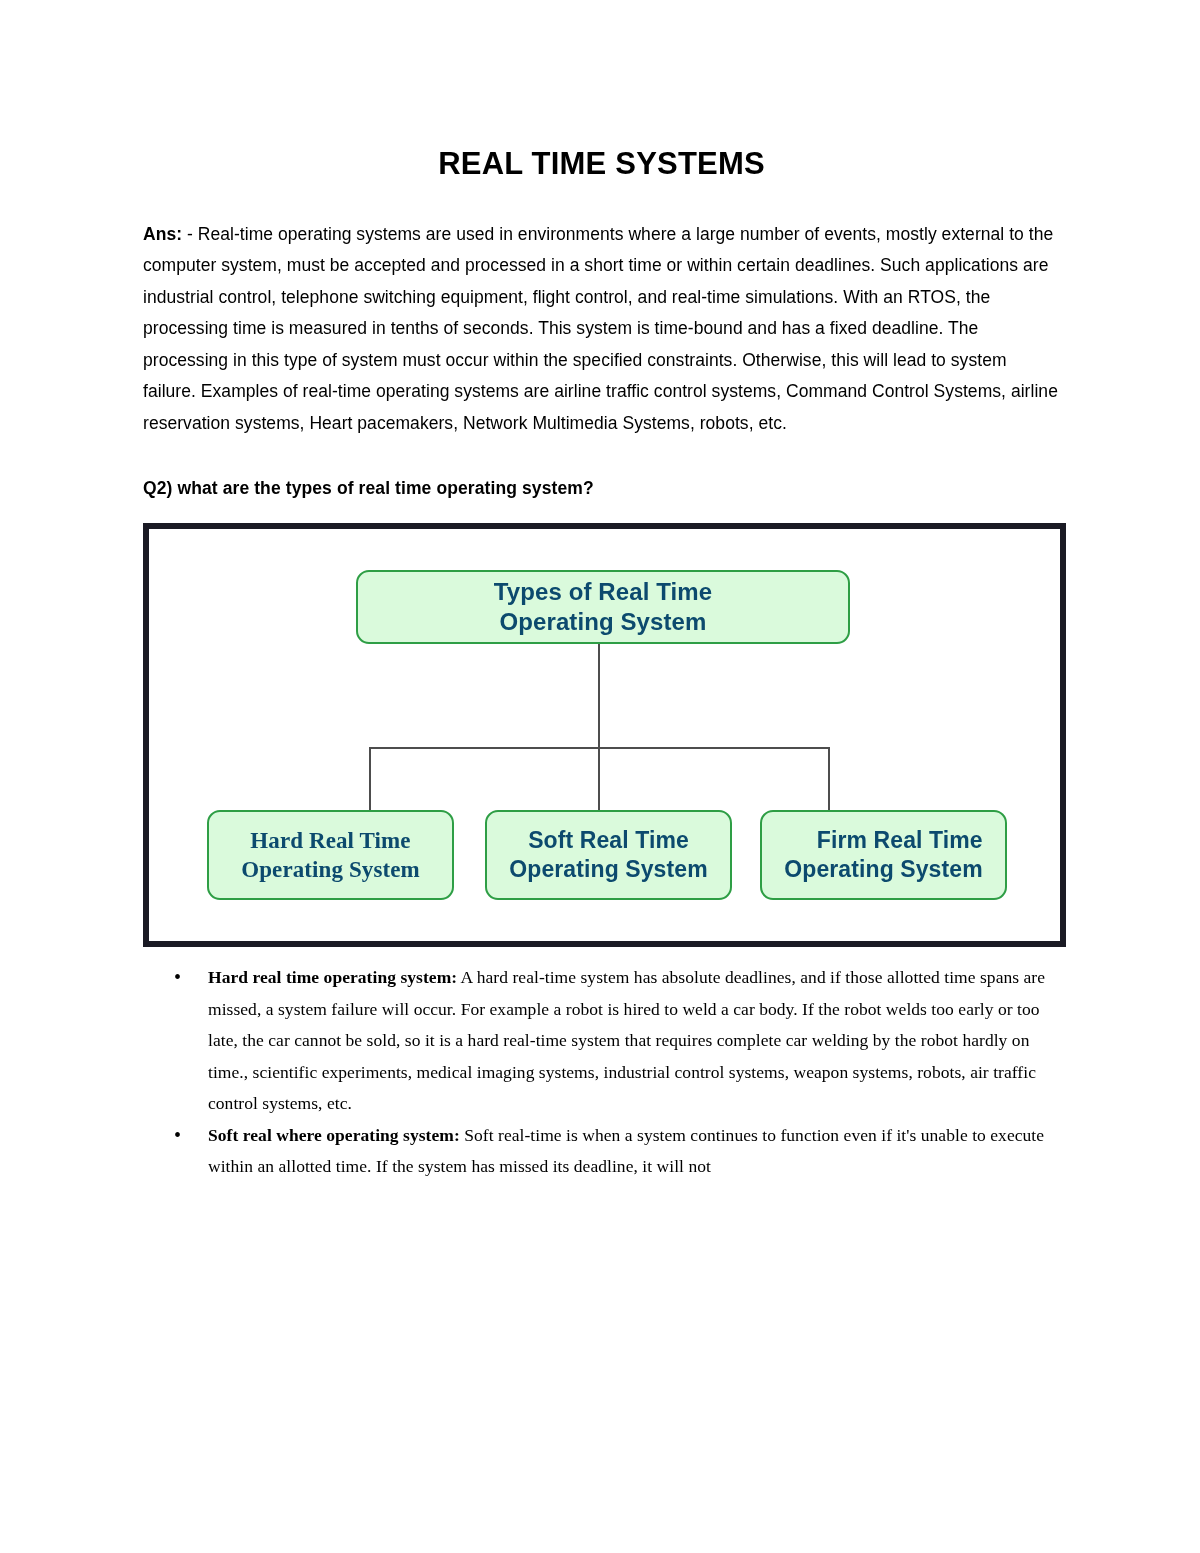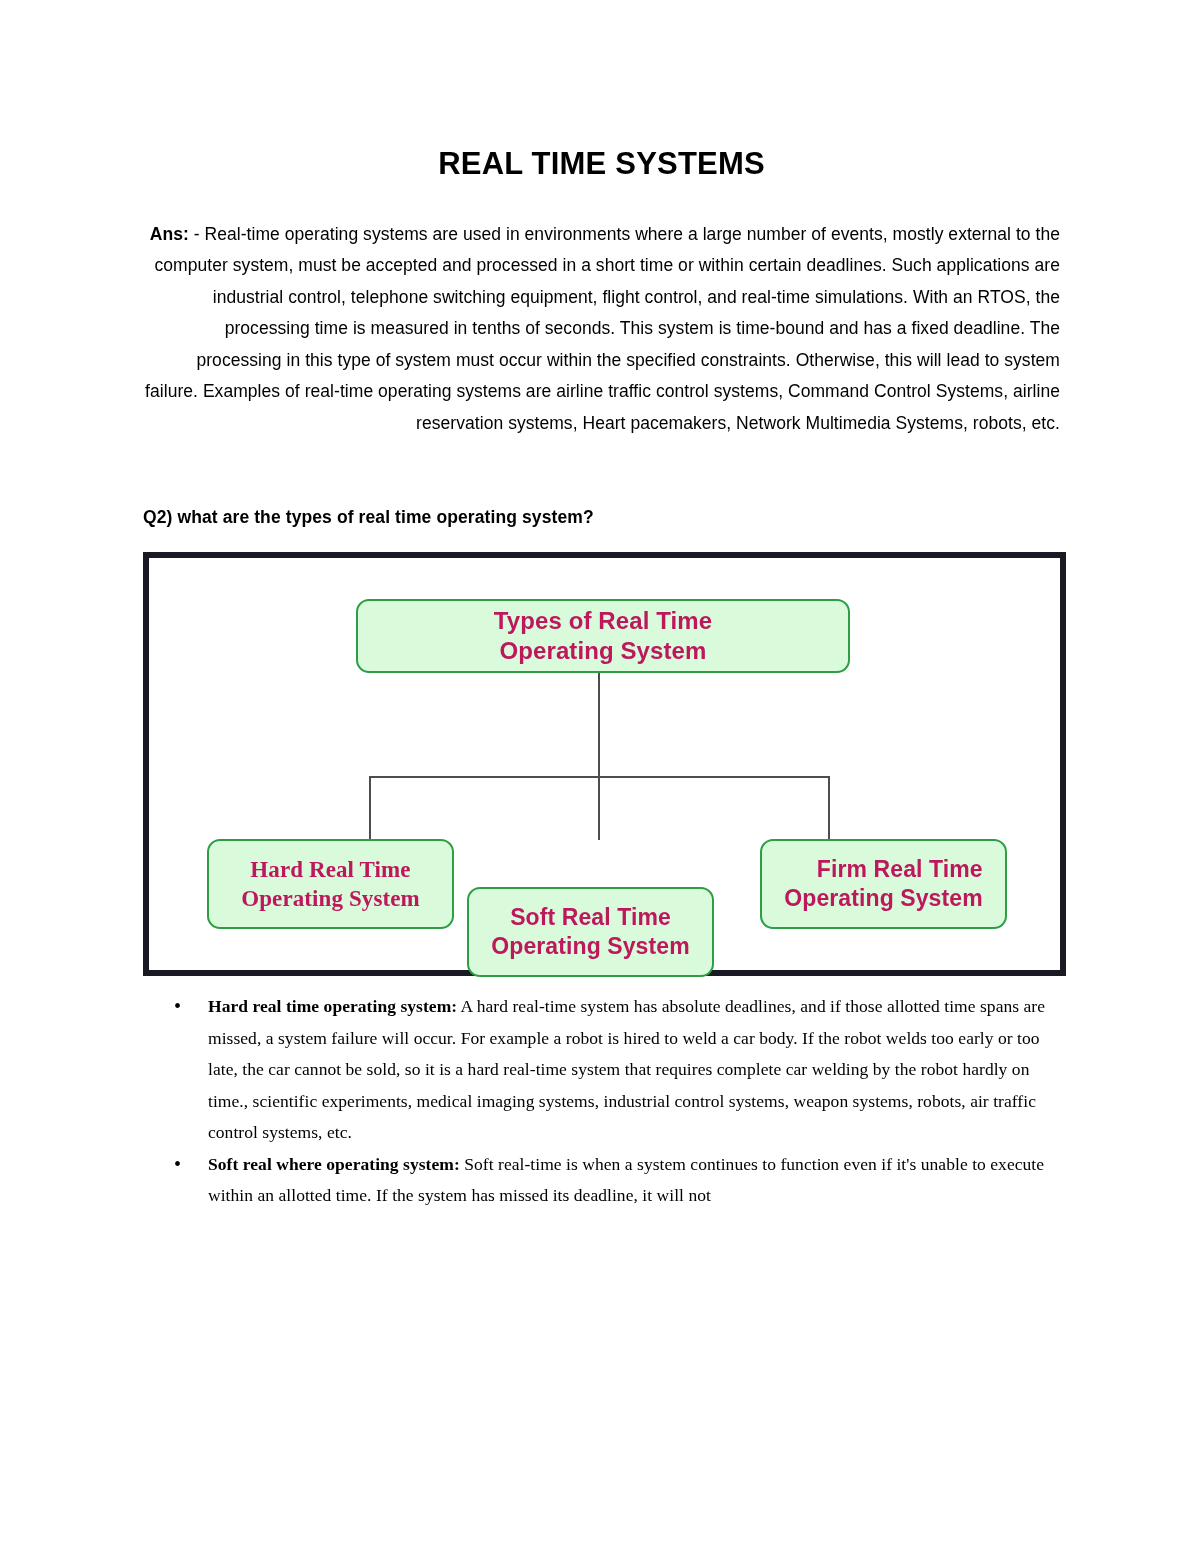--- a/index.html
+++ b/index.html
@@ -51,21 +51,21 @@
   .q2-wrap { margin-top: 0; }
 
   
   .body-par {
     font-size: 17.5px;
     line-height: 31.5px;
     margin: 0;
     text-align: left;
     letter-spacing: 0.05px;
   }
-  .p-gap { margin-top: 18px; text-align: right; }
+  .p-gap { margin-top: 18px; }
   .lead { font-weight: bold; }
 
   
   .diagram-frame {
     position: relative;
     margin-top: 22px;
     width: 923px;
     height: 424px;
     border: 6px solid #1a1a24;
     background: #ffffff;
@@ -93,39 +93,39 @@
     position: absolute;
     background: #dafadc;
     border: 2.5px solid #2e9e45;
     border-radius: 13px;
     box-sizing: border-box;
     display: flex;
     align-items: center;
     justify-content: center;
     text-align: center;
     font-weight: bold;
-    color: #be185d;
+    color: #0c4a6e;
     line-height: 1.28;
     letter-spacing: 0.1px;
   }
   .node-root {
     left: 207px;
     top: 41px;
     width: 494px;
     height: 74px;
     font-size: 24px;
   }
   .node-child {
     top: 281px;
     width: 247px;
     height: 90px;
     font-size: 23px;
   }
   .node-hard { left: 58px; font-family: Liberation Serif, serif; }
-  .node-soft { left: 318px; margin-top: 48px; }
+  .node-soft { left: 336px; }
   .node-firm { left: 611px; text-align: right; }
   .node span { display: block; }
 
   
   .bullet-list {
     list-style: none;
     margin: 0;
     padding: 0;
     margin-top: 15px;
   }
@@ -152,21 +152,21 @@
 
 <div class="page">
   <div class="content">
 
     <h1 class="doc-title">REAL TIME SYSTEMS</h1>
 
     <div class="q1-wrap">
       <p class="body-par p-gap"><span class="lead">Ans:</span><span> - Real-time operating systems are used in environments where a large number of events, mostly external to the computer system, must be accepted and processed in a short time or within certain deadlines. Such applications are industrial control, telephone switching equipment, flight control, and real-time simulations.  With an RTOS, the processing time is measured in tenths of seconds. This system is time-bound and has a fixed deadline. The processing in this type of system must occur within the specified constraints. Otherwise, this will lead to system failure. Examples of real-time operating systems are airline traffic control systems, Command Control Systems, airline reservation systems, Heart pacemakers, Network Multimedia Systems, robots, etc.</span></p>
     </div>
 
-    <div class="q2-wrap" style="margin-top:65px;">
+    <div class="q2-wrap" style="margin-top:36px;">
       <p class="q-heading">Q2) what are the types of real time operating system?</p>
     </div>
 
     <div class="diagram-frame">
       <div class="diagram-inner">
 
         <div class="conn conn-v-root"></div>
         <div class="conn conn-h-bus"></div>
         <div class="conn conn-v-left"></div>
         <div class="conn conn-v-mid"></div>

